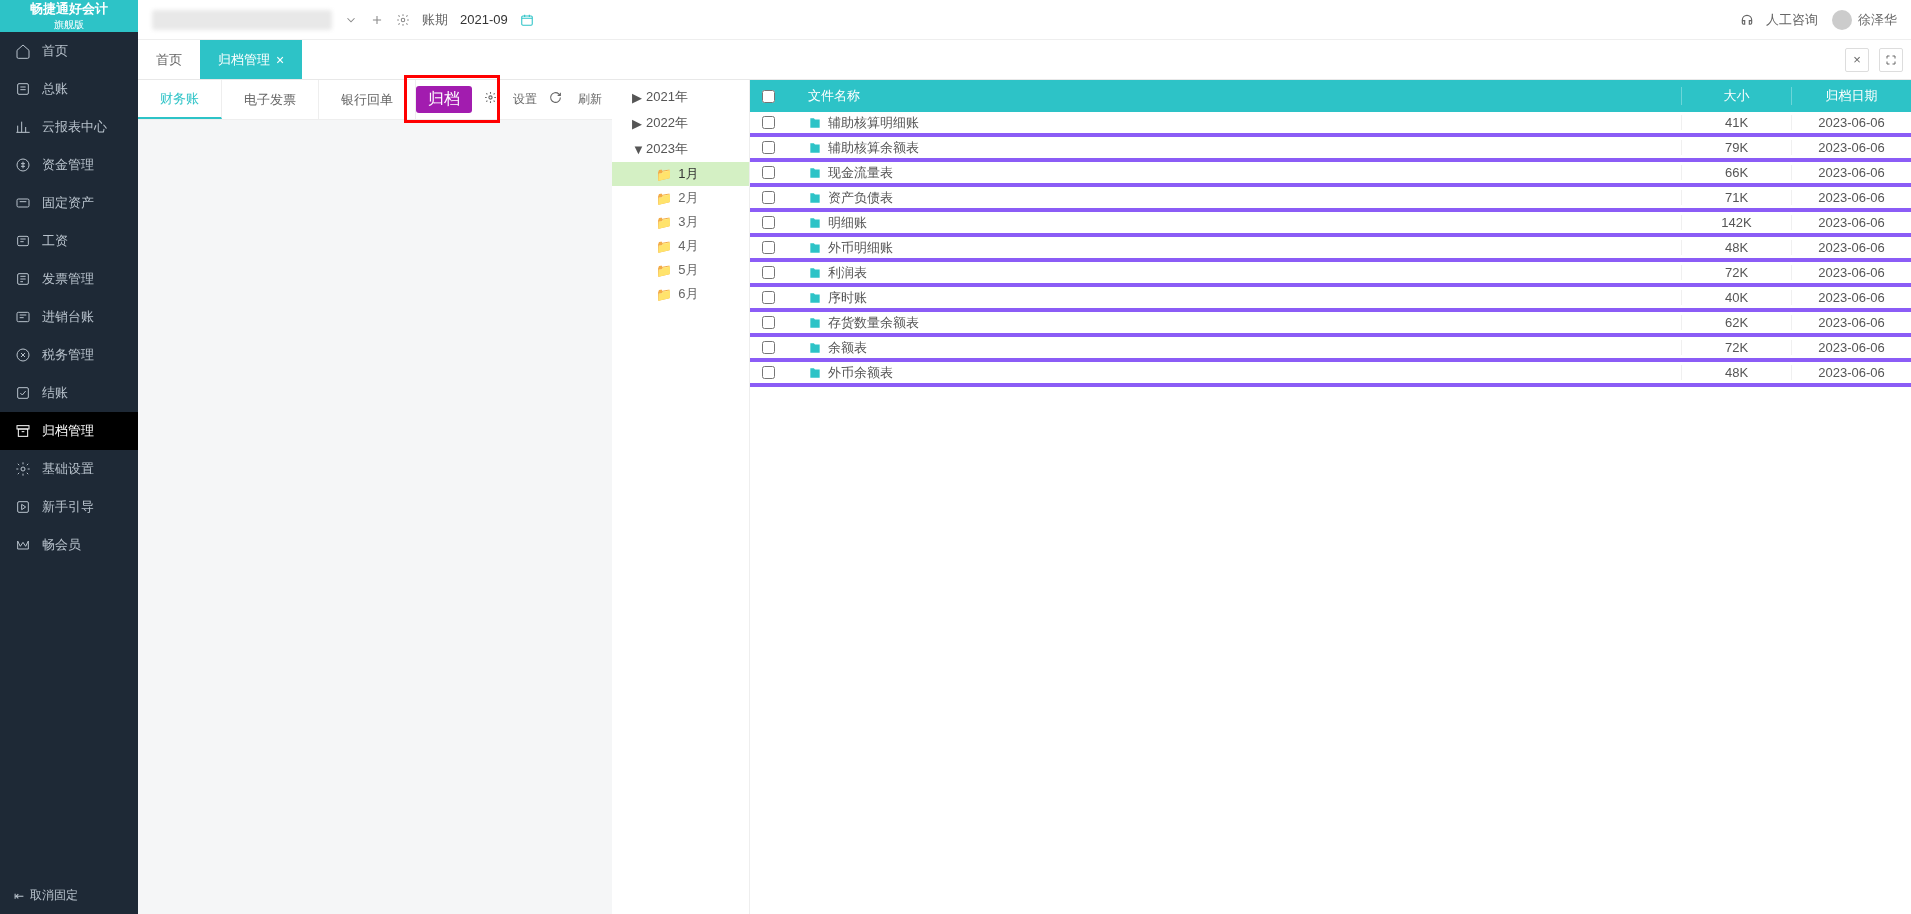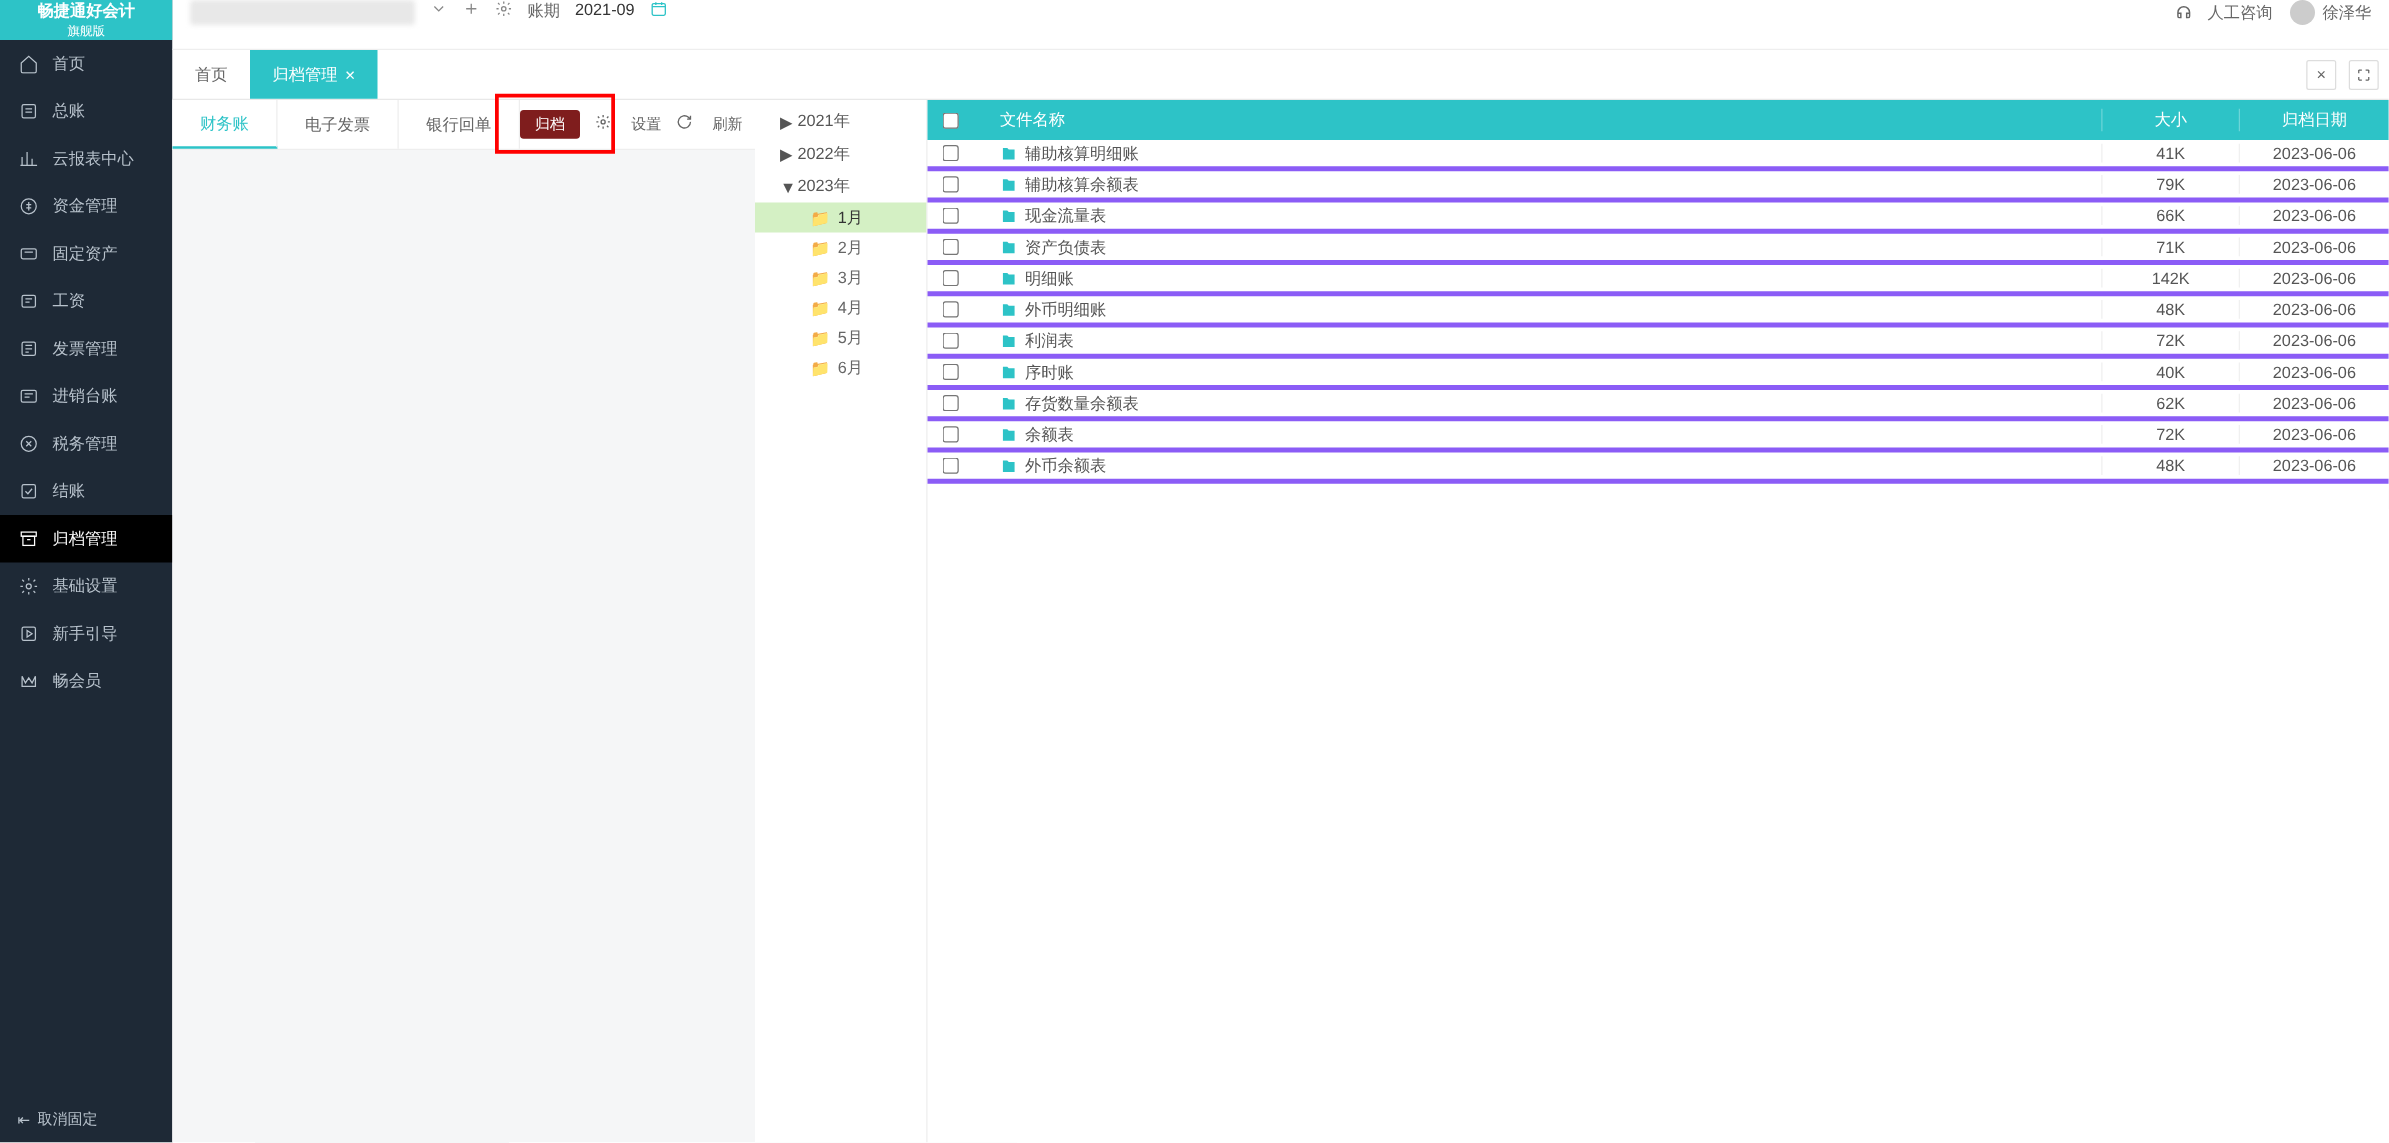--- a/index.html
+++ b/index.html
@@ -12,21 +12,21 @@
 .logo-text { font-size: 13px; font-weight: bold; }
 .logo-sub { font-size: 10px; }
 .side-item { display: flex; align-items: center; padding: 10px 14px; gap: 10px; cursor: pointer; color: #b8c2cc; }
 .side-item.active { background: #000; color: #fff; }
 .side-icon { width: 18px; height: 18px; display: inline-flex; align-items: center; justify-content: center; }
 .side-icon svg { width: 16px; height: 16px; stroke: currentColor; fill: none; stroke-width: 1.5; }
 .sidebar-footer { margin-top: auto; padding: 10px 14px; display: flex; align-items: center; gap: 6px; color: #b8c2cc; font-size: 12px; cursor: pointer; }
 
 
 .main { flex: 1; display: flex; flex-direction: column; background: #fff; }
-.topbar { height: 40px; display: flex; align-items: flex-start; padding: 0 14px; border-bottom: 1px solid #eee; gap: 12px; }
+.topbar { height: 40px; display: flex; align-items: center; padding: 0 14px; border-bottom: 1px solid #eee; gap: 12px; }
 .blurred { background: #e8e8e8; color: transparent; border-radius: 3px; height: 20px; width: 180px; filter: blur(2px); }
 .top-icon { color: #888; cursor: pointer; display: inline-flex; }
 .top-icon svg { width: 14px; height: 14px; stroke: currentColor; fill: none; stroke-width: 1.8; }
 .top-right { margin-left: auto; display: flex; align-items: center; gap: 14px; color: #666; }
 .period-label { color: #666; font-size: 13px; }
 .period-value { color: #333; font-size: 13px; }
 
 
 .pagetabs { height: 40px; display: flex; align-items: stretch; border-bottom: 1px solid #e8e8e8; position: relative; }
 .ptab { padding: 0 18px; display: flex; align-items: center; cursor: pointer; color: #666; gap: 6px; }
@@ -34,21 +34,21 @@
 .ptab .close-x { font-size: 14px; }
 .pagetabs-right { margin-left: auto; display: flex; align-items: center; padding-right: 8px; gap: 10px; }
 .ico-btn { width: 24px; height: 24px; border: 1px solid #ddd; display: flex; align-items: center; justify-content: center; cursor: pointer; color: #666; border-radius: 2px; }
 
 
 .content { flex: 1; display: flex; background: #f5f6f7; }
 .subtabs { height: 40px; display: flex; align-items: center; background: #fff; border-bottom: 1px solid #eee; position: relative; padding-right: 10px; }
 .subtab { padding: 0 22px; height: 100%; display: flex; align-items: center; cursor: pointer; color: #666; border-right: 1px solid #eee; }
 .subtab.active { color: #2dc3c7; border-bottom: 2px solid #2dc3c7; }
 .subtabs-right { margin-left: auto; display: flex; align-items: center; gap: 12px; }
-.archive-btn { background: #7f1d1d; color: #fff; padding: 3px 12px; border-radius: 3px; cursor: pointer; font-size: 12px; }
+.archive-btn { background: #a21caf; color: #fff; padding: 3px 12px; border-radius: 3px; cursor: pointer; font-size: 16px; }
 .highlight-box { position: absolute; right: 112px; top: -5px; width: 96px; height: 48px; border: 3px solid #f00; pointer-events: none; }
 .link-btn { color: #666; display: flex; align-items: flex-start; gap: 16px; cursor: pointer; font-size: 12px; }
 .link-btn svg { width: 13px; height: 13px; stroke: currentColor; fill: none; stroke-width: 2; }
 
 
 .body-split { flex: 1; display: flex; background: #fff; }
 .tree { width: 138px; border-right: 1px solid #eee; padding-top: 4px; }
 .tree-node { padding: 4px 0 4px 20px; display: flex; align-items: center; gap: 6px; color: #555; cursor: pointer; font-size: 13px; }
 .tree-node .caret { width: 8px; display: inline-block; }
 .tree-month { padding: 3px 0 3px 44px; display: flex; align-items: center; gap: 6px; color: #666; cursor: pointer; font-size: 13px; }

